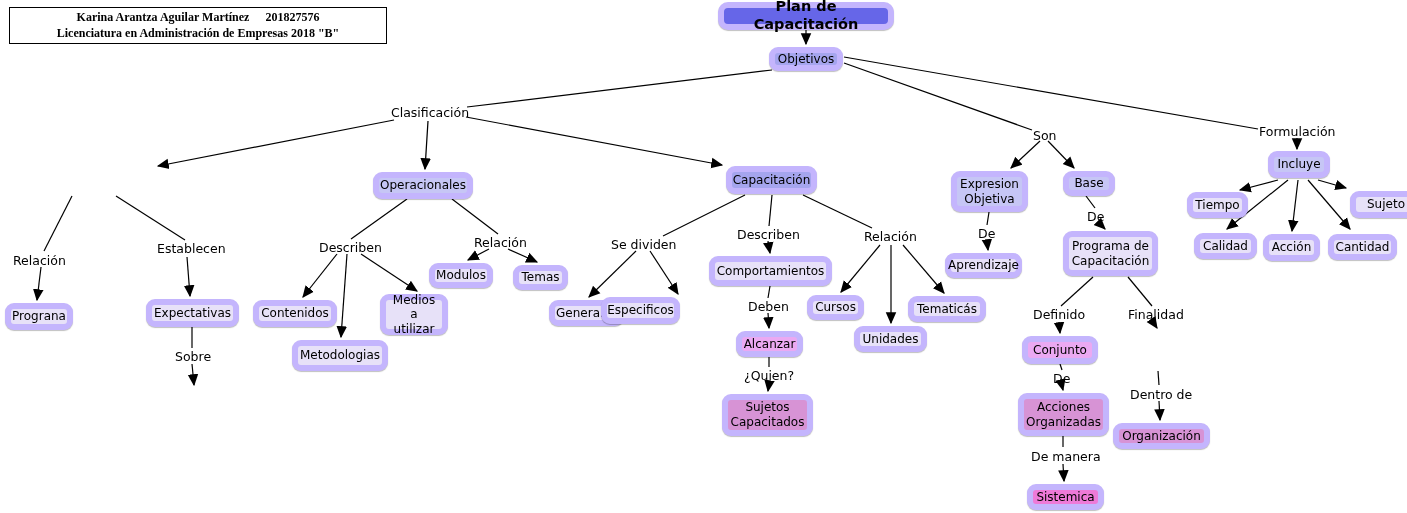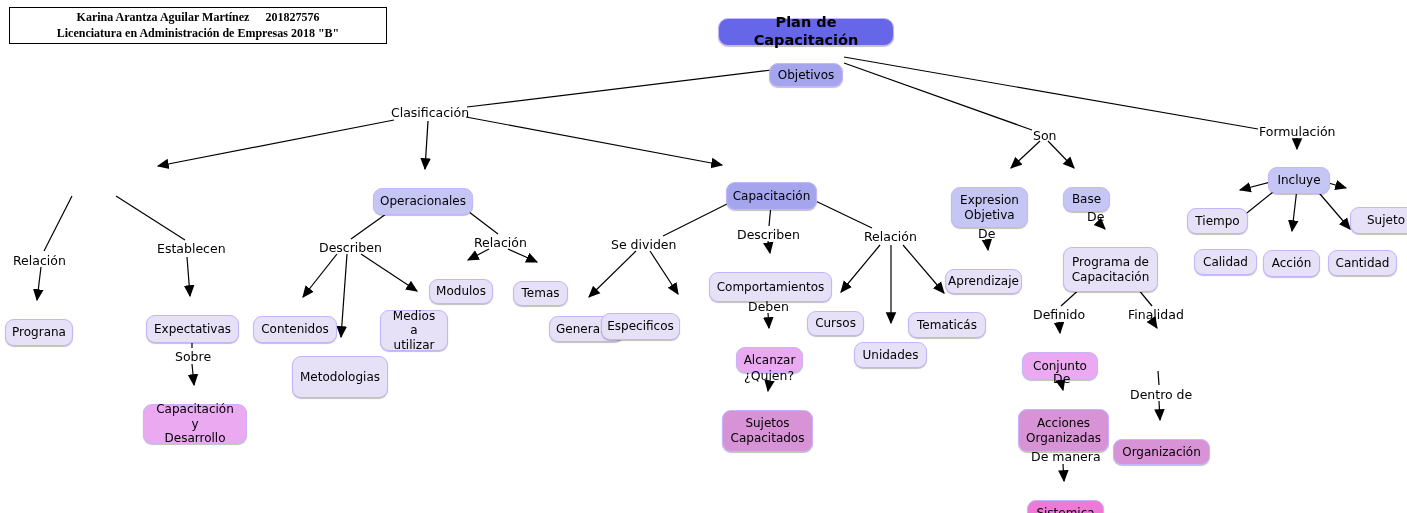--- a/index.html
+++ b/index.html
@@ -3,25 +3,24 @@
 <meta charset="utf-8">
 <style>
   html,body{margin:0;padding:0;background:#ffffff;}
   .canvas{
     position:relative; width:1407px; height:513px; background:#ffffff;
     font-family:"DejaVu Sans","Liberation Sans",sans-serif; overflow:hidden;
   }
   .connector-layer{position:absolute; left:0; top:0; pointer-events:none;}
   .connector-layer line{stroke:#000; stroke-width:1.2;}
   .node{
-    position:absolute; box-sizing:border-box; border:1px solid #c4b5fd; border-radius:9px;
+    position:absolute; box-sizing:border-box; border:6px solid #c4b5fd; border-radius:9px;
     display:flex; align-items:center; justify-content:center; text-align:center;
     font-size:12px; line-height:1.22; white-space:pre-line; padding:1px 20px; color:#000;
     box-shadow:0 1px 1px rgba(0,0,0,0.25);
-    margin-top:16px;
   }
   .title-node{font-weight:bold; font-size:14.5px; border-radius:10px;}
   .c-title{background:#6666e8;}
   .c-primary{background:#a5a5ee;}
   .c-secondary{background:#c6c6f5;}
   .c-leaf{background:#e7e1f8;}
   .c-pink{background:#eba9f2;}
   .c-pinkdark{background:#d793d5;}
   .c-pinkbright{background:#ee7ad8;}
   .link-label{
@@ -120,25 +119,23 @@
 
   <div class="node c-secondary" style="left:373px;top:172px;width:100px;height:27px">Operacionales</div>
   <div class="node c-primary" style="left:726px;top:166px;width:91px;height:28px">Capacitación</div>
   <div class="node c-secondary" style="left:951px;top:171px;width:77px;height:41px">Expresion
 Objetiva</div>
   <div class="node c-secondary" style="left:1063px;top:171px;width:47px;height:25px">Base</div>
   <div class="node c-secondary" style="left:1268px;top:151px;width:62px;height:27px">Incluye</div>
 
   <div class="node c-leaf" style="left:5px;top:303px;width:68px;height:27px">Prograna</div>
   <div class="node c-leaf" style="left:146px;top:299px;width:93px;height:28px">Expectativas</div>
-  <div class="node c-pink" style="left:143px;top:388px;width:104px;height:40px">Capacitación y
-Desarrollo</div>
 
   <div class="node c-leaf" style="left:253px;top:300px;width:84px;height:27px">Contenidos</div>
-  <div class="node c-leaf" style="left:292px;top:340px;width:96px;height:42px">Metodologias</div>
+  <div class="node c-leaf" style="left:292px;top:340px;width:96px;height:31px">Metodologias</div>
   <div class="node c-leaf" style="left:380px;top:294px;width:68px;height:41px">Medios a
 utilizar</div>
   <div class="node c-leaf" style="left:429px;top:263px;width:64px;height:25px">Modulos</div>
   <div class="node c-leaf" style="left:513px;top:265px;width:55px;height:25px">Temas</div>
 
   <div class="node c-leaf" style="left:549px;top:300px;width:75px;height:26px">Generales</div>
   <div class="node c-leaf" style="left:601px;top:297px;width:79px;height:27px">Especificos</div>
   <div class="node c-leaf" style="left:709px;top:256px;width:123px;height:30px">Comportamientos</div>
   <div class="node c-pink" style="left:736px;top:331px;width:67px;height:26px">Alcanzar</div>
   <div class="node c-pinkdark" style="left:722px;top:394px;width:91px;height:42px">Sujetos

